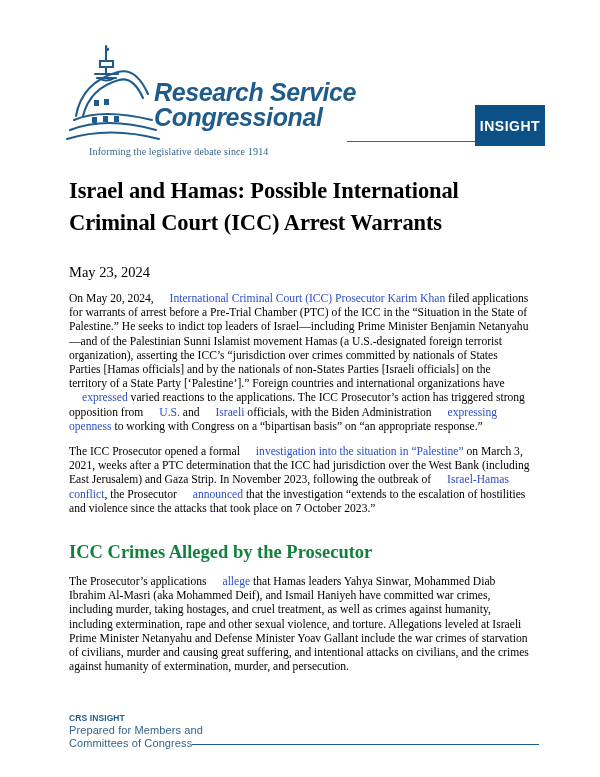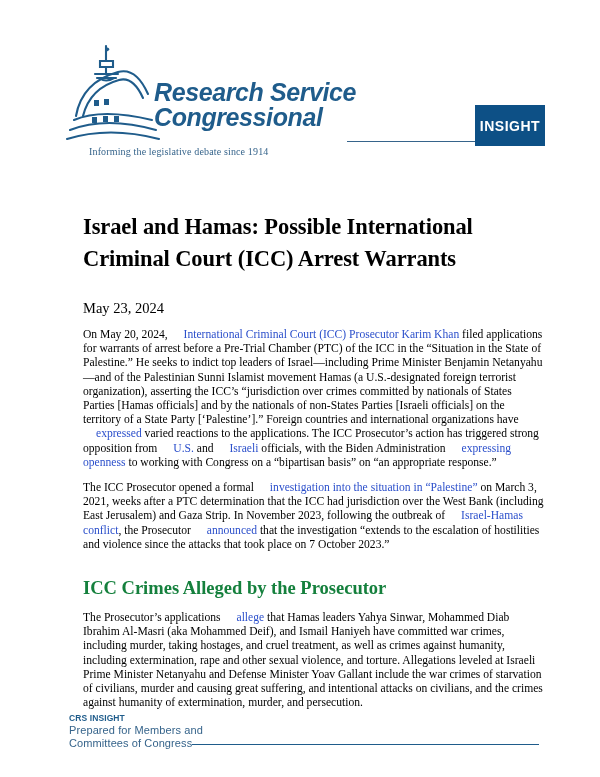--- a/index.html
+++ b/index.html
@@ -91,24 +91,23 @@
     font-size: 14px;
     letter-spacing: 0.5px;
     display: flex;
     align-items: center;
     justify-content: center;
   }
 
   
   .content {
     position: absolute;
-    left: 83px;
+    left: 69px;
     top: 175px;
     width: 462px;
-    margin-top: 36px;
   }
 
   .doc-title {
     font-family: "Liberation Serif", "DejaVu Serif", serif;
     font-weight: bold;
     font-size: 22.5px;
     line-height: 32px;
     color: #000000;
     margin: 0 0 0 0;
     letter-spacing: -0.1px;

